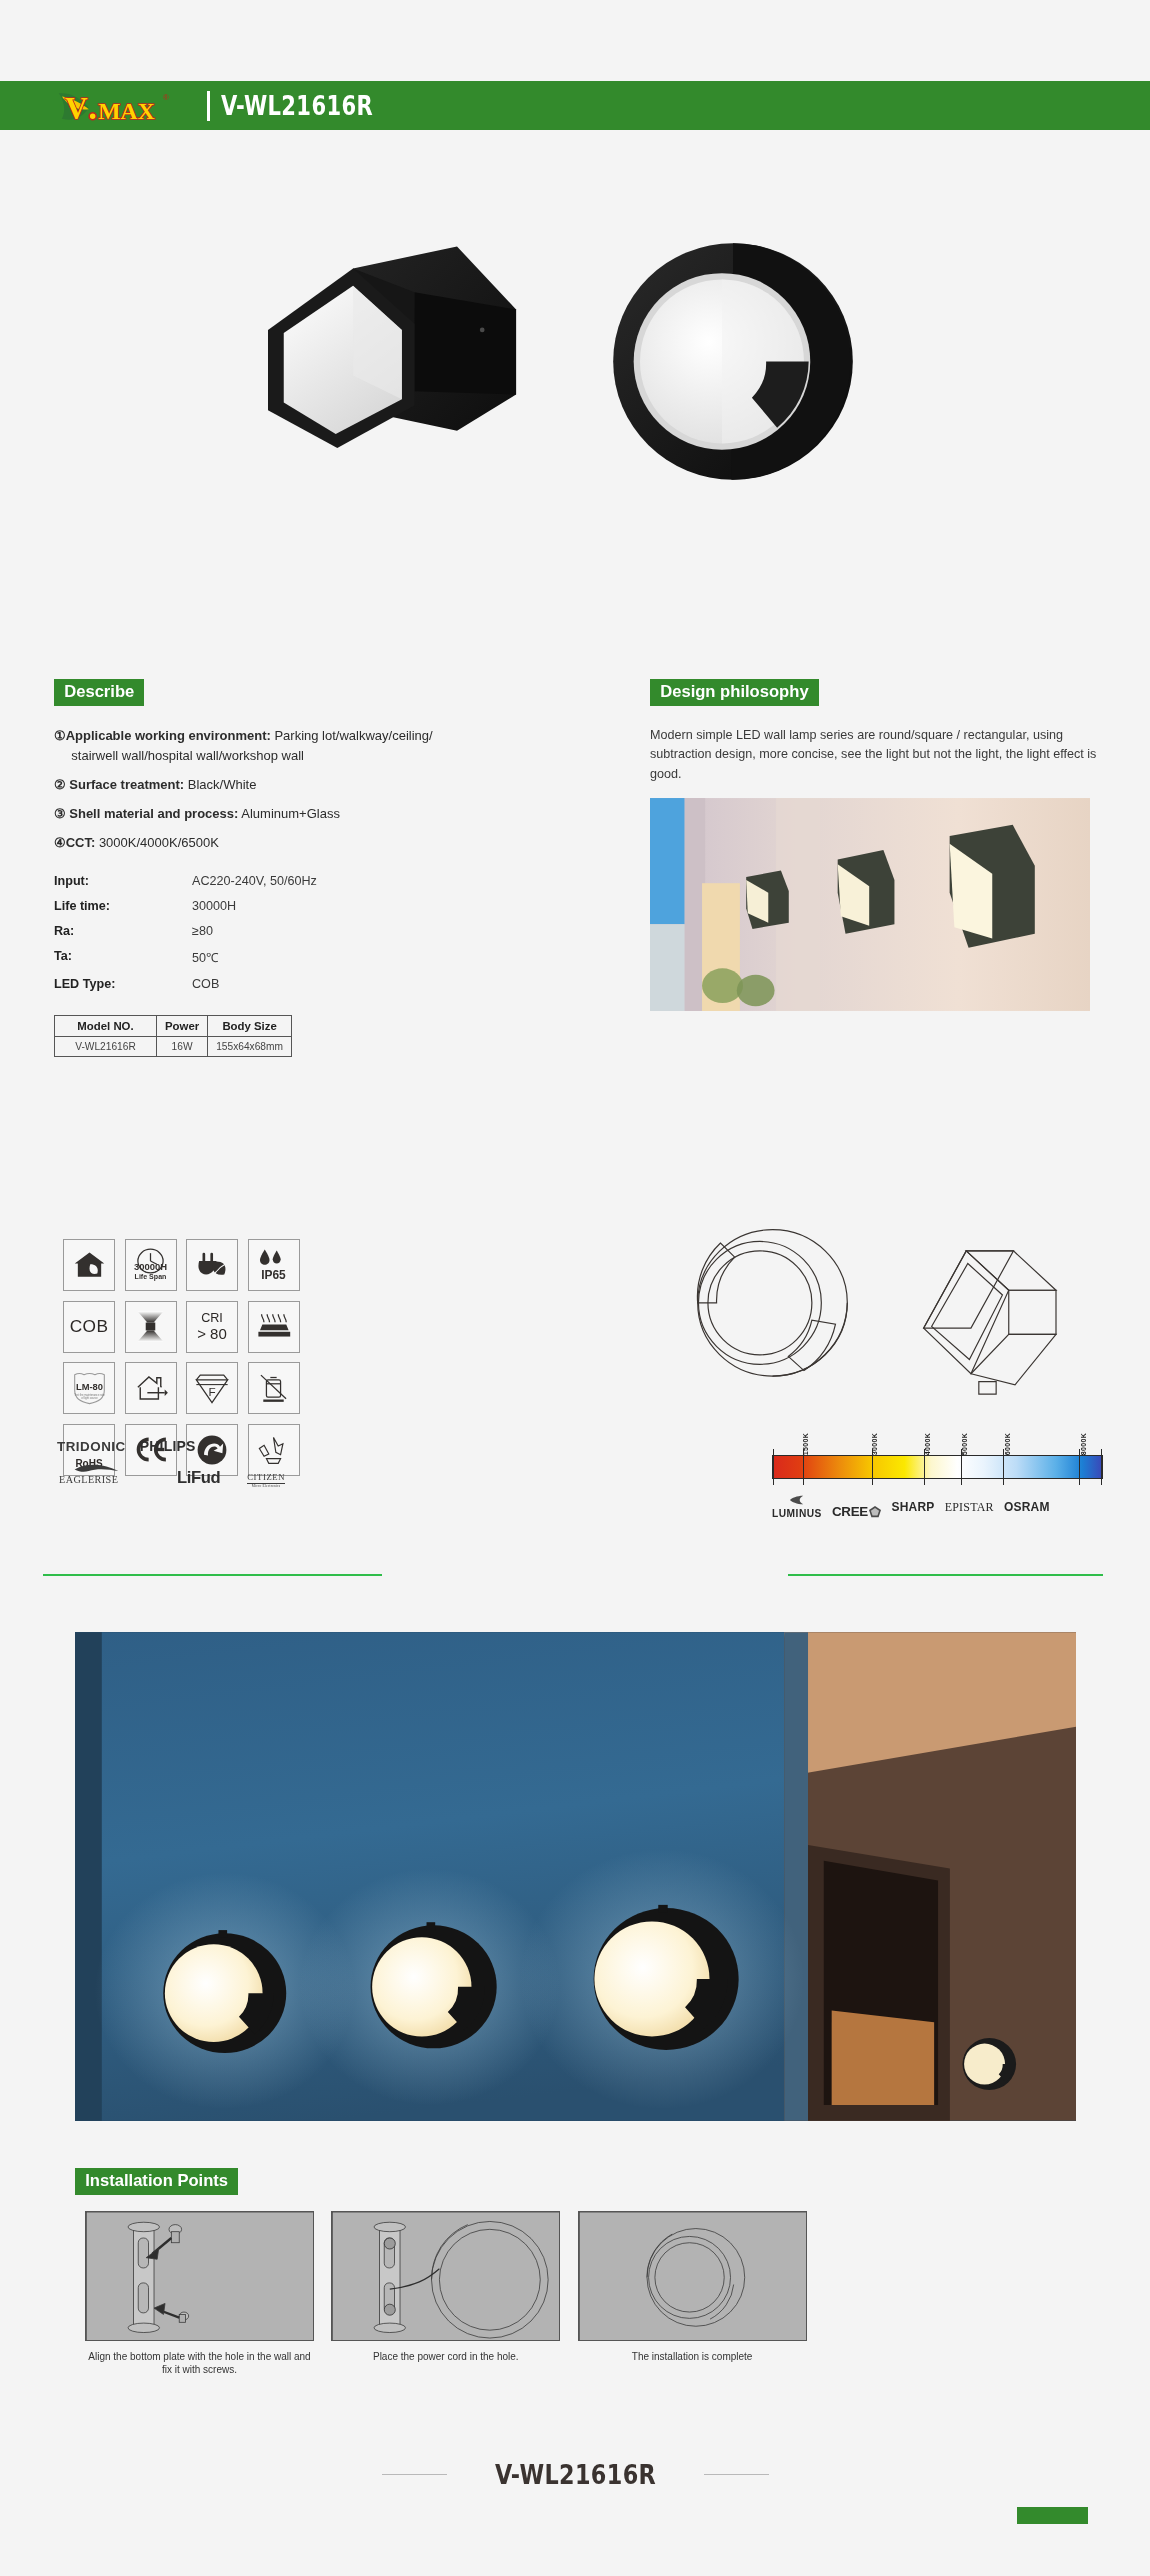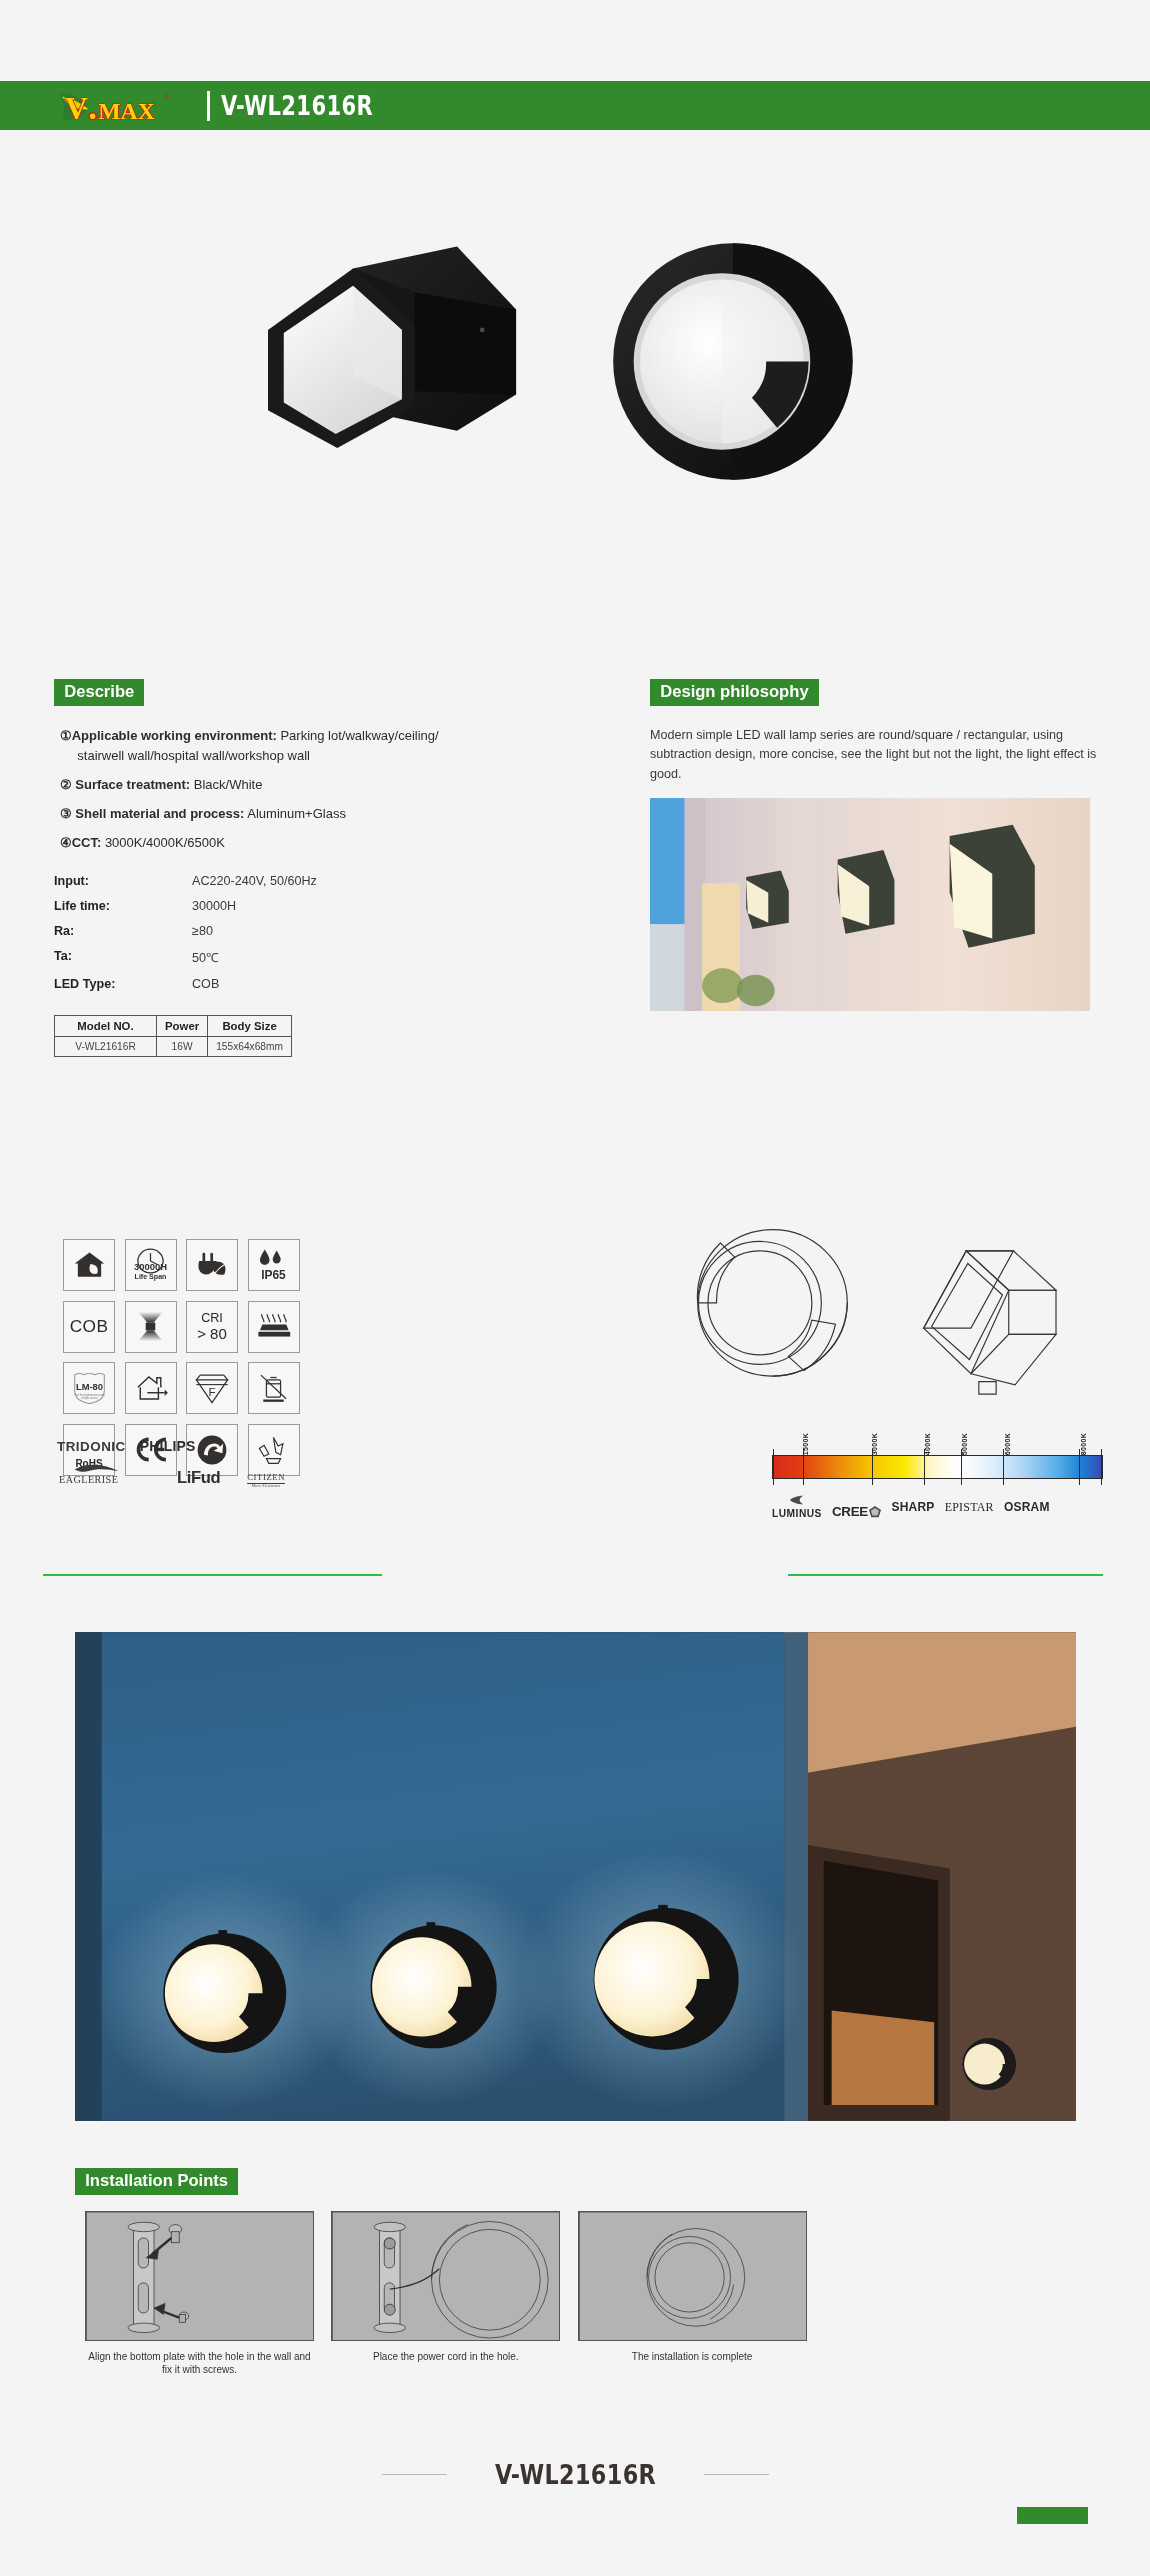--- a/index.html
+++ b/index.html
@@ -38,21 +38,21 @@
   .prod-round  { left: 583px; top: 71px;  width: 300px; height: 268px; }
 
   
   .sec-label {
     display: inline-block; background: #338a2c; color: #fff;
     font-size: 16.6px; font-weight: 700; padding: 4.7px 10.2px 5.5px 10.2px; line-height: 1;
   }
 
   
   .describe { position: absolute; left: 54px; top: 679px; width: 552px; }
-  .desc-list { margin-top: 20px; margin-left: 6px; }
+  .desc-list { margin-top: 20px; }
   .desc-row { font-size: 13px; line-height: 1.52; color: #2c2c2c; margin-bottom: 9.5px; }
   .desc-row b { font-weight: 700; }
   .desc-sub { display: block; padding-left: 17.3px; }
 
   .spec-table { margin-top: 20.5px; width: 370px; }
   .spec-row { display: flex; font-size: 12.6px; margin-bottom: 11px; }
   .spec-key { width: 138px; font-weight: 700; color: #222; }
   .spec-val { color: #3a3a3a; }
 
   .model-table { margin-top: 24px; border-collapse: collapse; font-size: 11px; }

